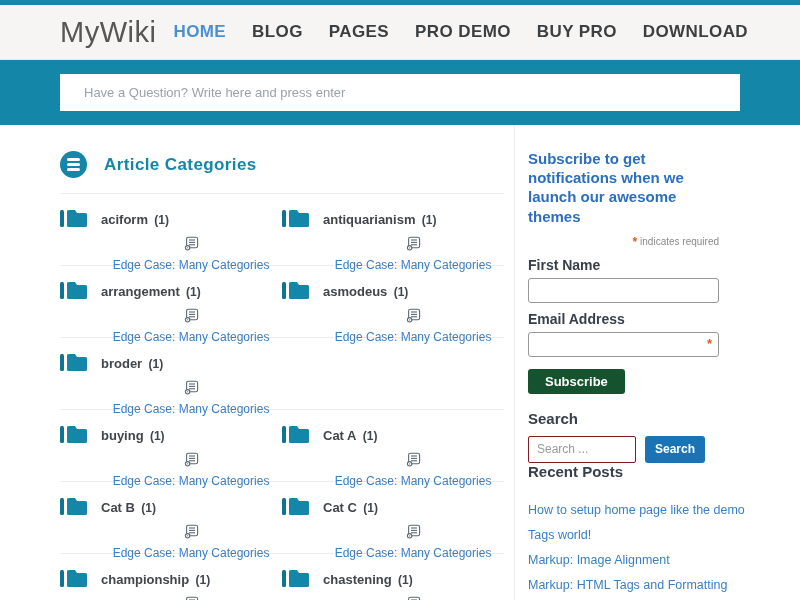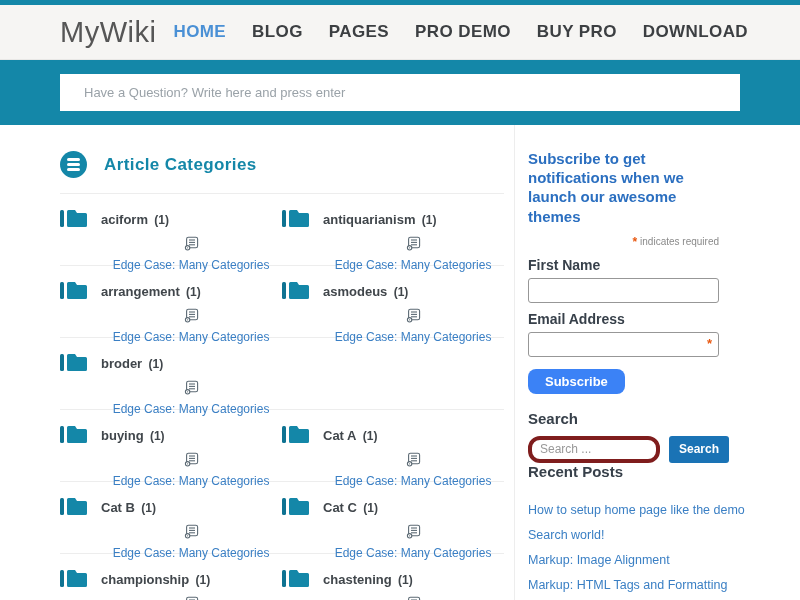--- a/index.html
+++ b/index.html
@@ -64,29 +64,29 @@
   .required-note .star { color: #e8570f; font-size: 12px; font-weight: 700; vertical-align: -1px; }
   .field-label { display: block; font-size: 14px; font-weight: 700; color: #37404a; margin-top: 8px; }
   .field-wrap { position: relative; width: 191px; margin-top: 5px; }
   .field-wrap input {
     width: 191px; height: 25px; border: 1px solid #979797; border-radius: 3px;
     padding: 0 18px 0 8px; font-size: 12px; outline: none;
     font-family: "Liberation Sans", sans-serif;
   }
   .field-wrap .star-in { position: absolute; right: 7px; top: 4px; color: #e8570f; font-size: 13px; font-weight: 700; }
   .subscribe-btn {
-    margin-top: 12px; background: #3b82f6; color: #fff; border: none; border-radius: 8px;
+    margin-top: 12px; background: #14532d; color: #fff; border: none; border-radius: 3px;
     font-size: 13px; font-weight: 700; padding: 5px 17px; cursor: pointer;
     font-family: "Liberation Sans", sans-serif;
   }
   .side-heading { font-size: 15px; font-weight: 600; color: #37404a; }
   .search-heading { margin-top: 16px; }
   .search-row { display: flex; gap: 9px; margin-top: 9px; }
   .search-row input {
-    width: 132px; height: 27px; border: 4px solid #7f1d1d; border-radius: 12px;
+    width: 108px; height: 27px; border: 1px solid #7f1d1d; border-radius: 2px;
     padding: 0 8px; font-size: 12px; color: #555; outline: none;
     font-family: "Liberation Sans", sans-serif;
   }
   .search-row input::placeholder { color: #999; }
   .search-btn {
     width: 60px; height: 27px; background: #1a73b5; color: #fff; border: none; border-radius: 3px;
     font-size: 12px; font-weight: 700; cursor: pointer;
     font-family: "Liberation Sans", sans-serif;
   }
   .recent-heading { margin-top: 0; }
@@ -382,20 +382,20 @@
 
     <h4 class="side-heading search-heading">Search</h4>
     <div class="search-row">
       <input type="text" placeholder="Search ..." style="">
       <button class="search-btn">Search</button>
     </div>
 
     <h4 class="side-heading recent-heading">Recent Posts</h4>
     <ul class="posts">
         <li><a>How to setup home page like the demo</a></li>
-        <li><a>Search world!</a></li>
+        <li><a>Tags world!</a></li>
         <li><a>Markup: Image Alignment</a></li>
         <li><a>Markup: HTML Tags and Formatting</a></li>
         <li></li>
       </ul>
   </aside>
 
 </div>
 
 </body></html>

